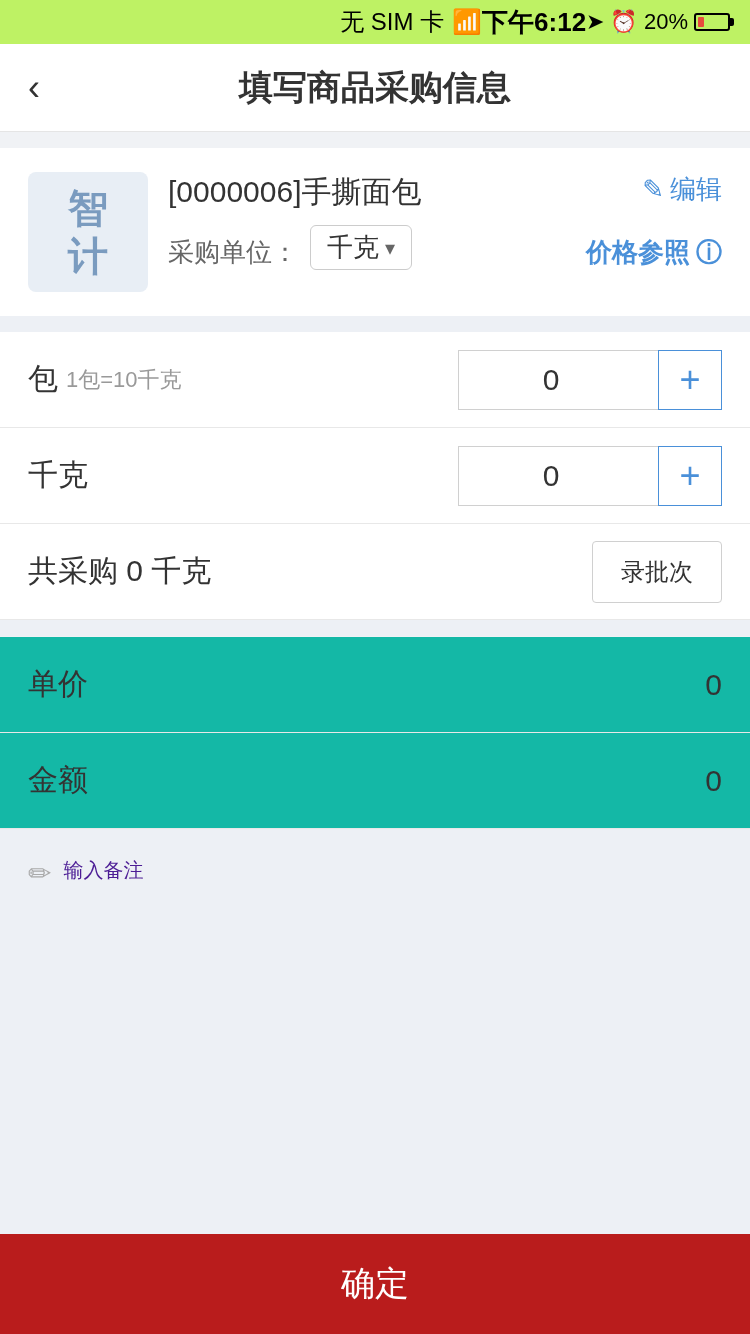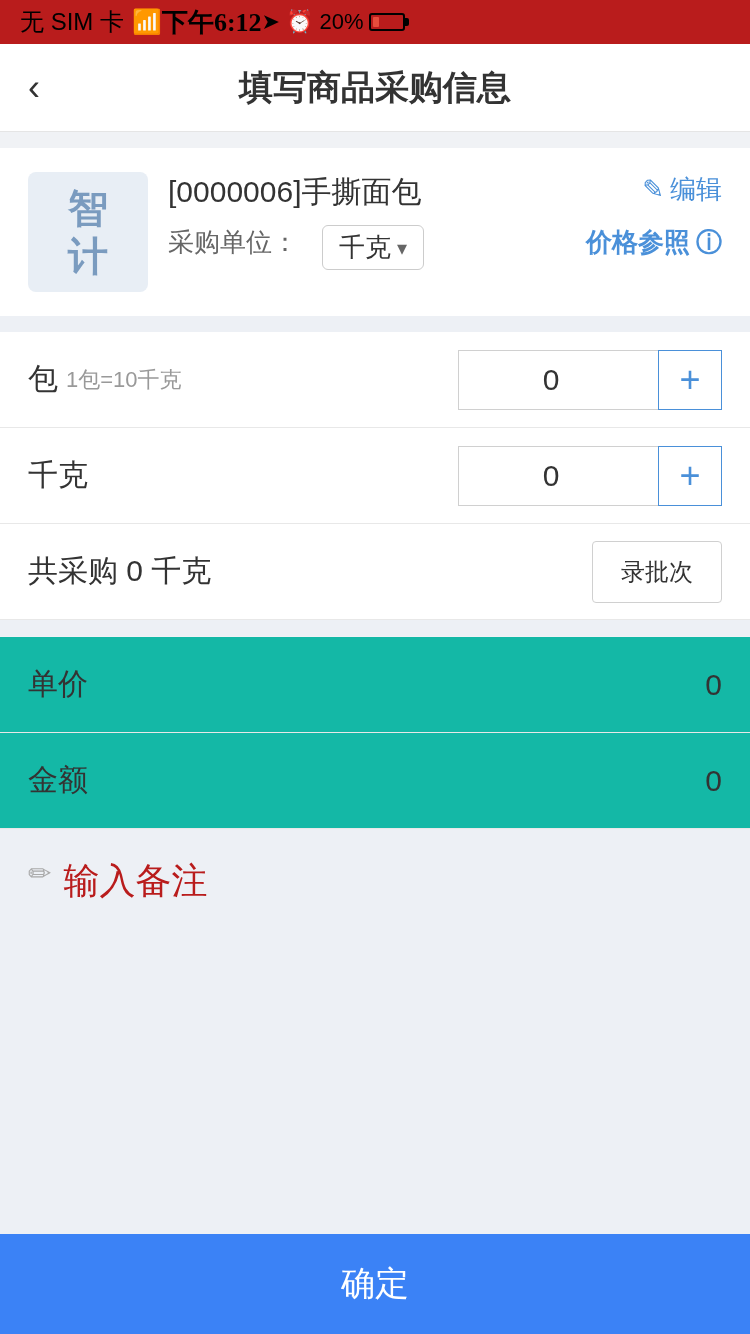--- a/index.html
+++ b/index.html
@@ -10,30 +10,30 @@
       font-family: -apple-system, 'PingFang SC', 'Helvetica Neue', sans-serif;
       background: #f0f2f5;
       font-size: 28px;
       color: #333;
     }
 
     
     .status-bar {
       width: 750px;
       height: 44px;
-      background: #b91c1c;
-      display: flex;
-      align-items: center;
-      justify-content: flex-start;
+      background: #bef264;
+      display: flex;
+      align-items: center;
+      justify-content: flex-end;
       padding: 0 20px;
       font-size: 24px;
       color: #000;
     }
     .status-left { display: flex; align-items: center; gap: 8px; }
-    .status-center { font-weight: 600; font-size: 26px; font-family: Liberation Serif, serif; }
+    .status-center { font-weight: 600; font-size: 26px; }
     .status-right { display: flex; align-items: center; gap: 6px; font-size: 22px; }
     .battery-icon {
       width: 36px; height: 18px;
       border: 2px solid #000;
       border-radius: 3px;
       position: relative;
       display: inline-flex;
       align-items: center;
       padding: 2px;
     }
@@ -106,22 +106,22 @@
       line-height: 1.2;
     }
     .product-info { flex: 1; }
     .product-name {
       font-size: 30px;
       color: #333;
       margin-bottom: 12px;
     }
     .product-unit-row {
       display: flex;
-      align-items: flex-start;
-      gap: 24px;
+      align-items: flex-end;
+      gap: 12px;
     }
     .product-unit-label { font-size: 26px; color: #666; }
     .unit-select {
       border: 1px solid #ccc;
       border-radius: 6px;
       padding: 4px 16px;
       font-size: 26px;
       color: #333;
       background: #fff;
       display: flex;
@@ -258,37 +258,37 @@
     .remark-section {
       background: #edf0f5;
       padding: 28px;
       margin-top: 0;
       min-height: 120px;
       display: flex;
       align-items: flex-start;
       gap: 12px;
     }
     .remark-icon { color: #aaa; font-size: 28px; }
-    .remark-placeholder { color: #b91c1c; font-size: 36px; }
+    .remark-placeholder { color: #4c1d95; font-size: 20px; }
 
     
     .content-body {
       flex: 1;
       background: #edf0f5;
       min-height: 300px;
     }
 
     
     .confirm-btn-wrap {
       position: fixed;
       bottom: 0;
       left: 0;
       width: 750px;
       height: 100px;
-      background: #3b82f6;
+      background: #b91c1c;
       display: flex;
       align-items: center;
       justify-content: center;
       cursor: pointer;
     }
     .confirm-btn-label {
       font-size: 34px;
       color: #fff;
       font-weight: 500;
     }

